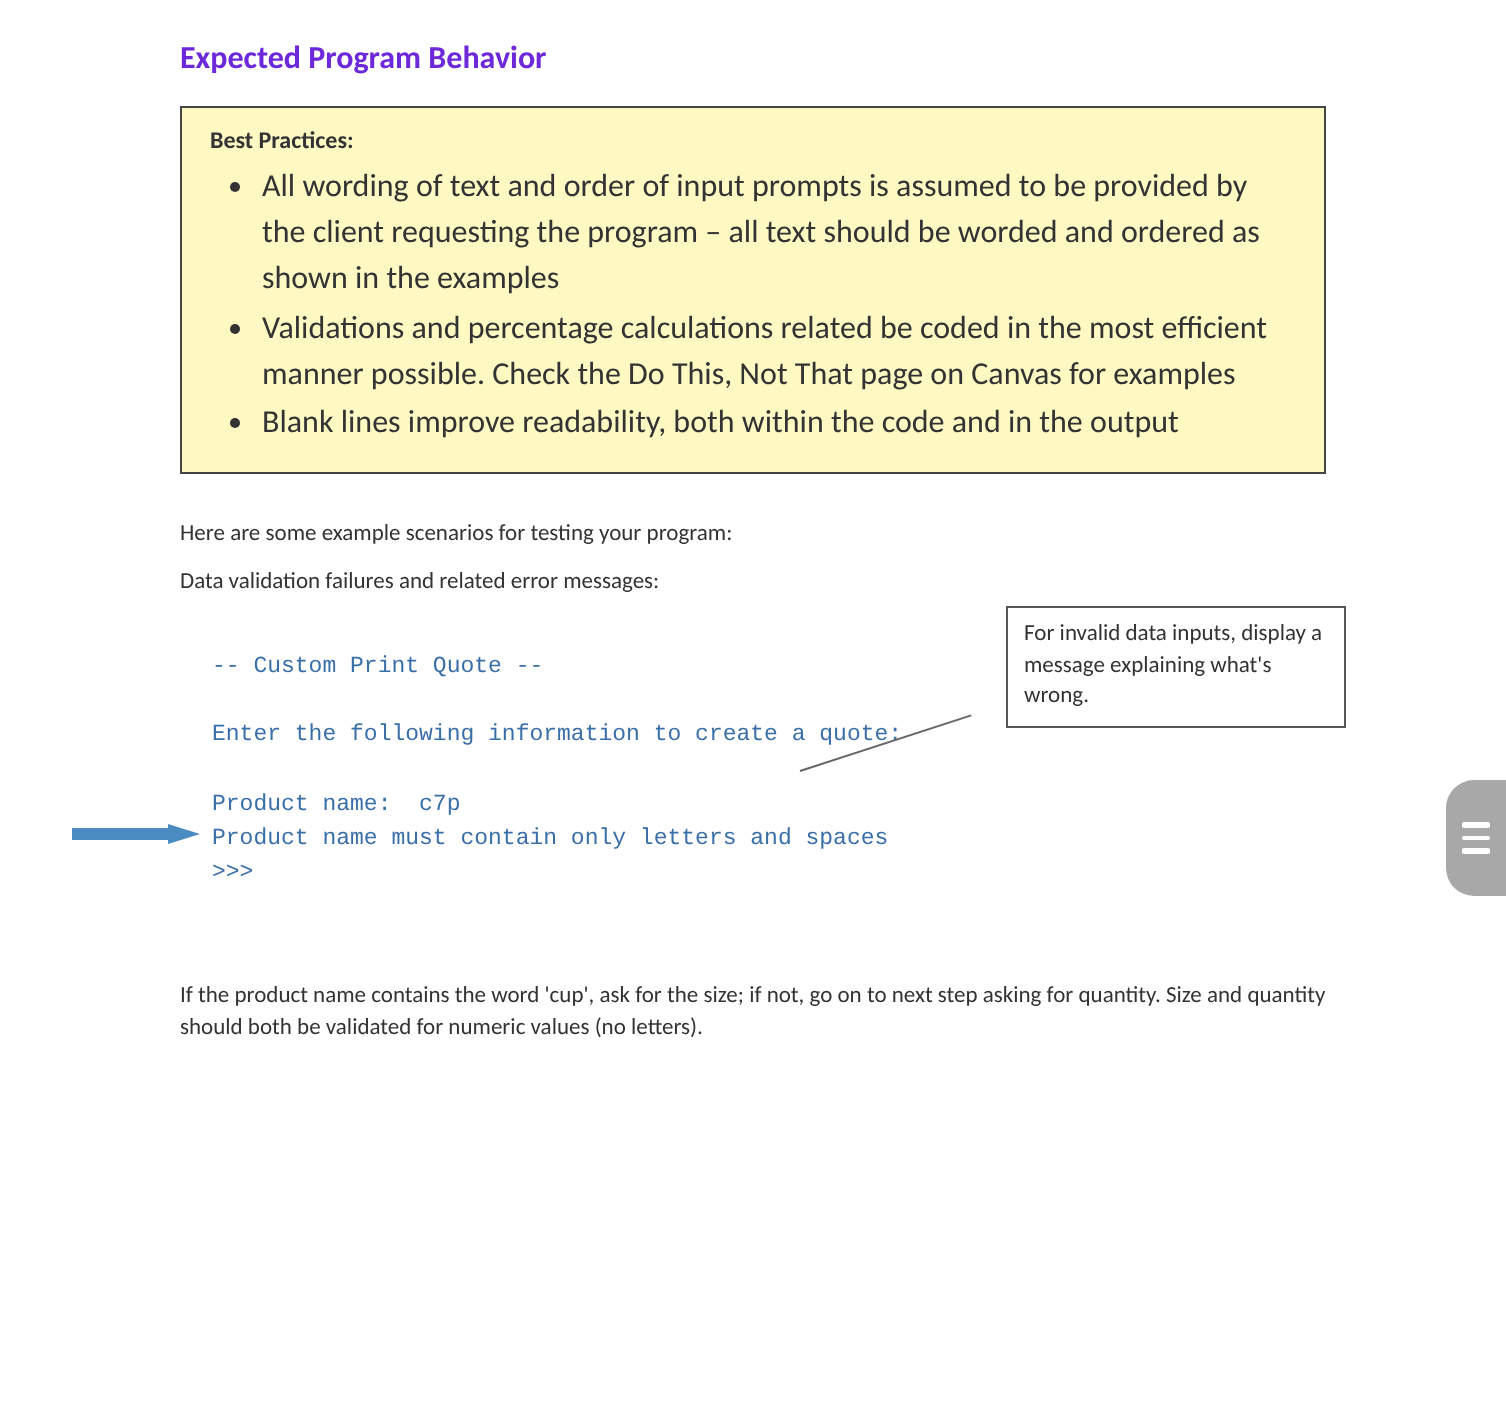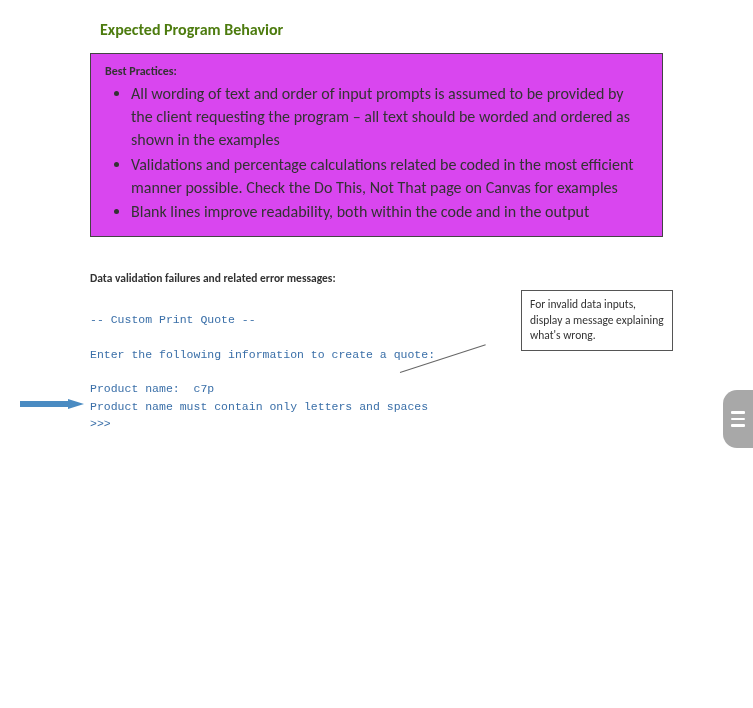--- a/index.html
+++ b/index.html
@@ -12,73 +12,73 @@
     width: 753px;
     height: 708px;
     position: relative;
   }
   .page {
     padding: 20px 90px 20px 90px;
   }
   h1 {
     font-size: 16px;
     font-weight: bold;
-    margin: 0 0 14px 10px;
-    color: #4d7c0f;
+    margin: 0 0 14px 0;
+    color: #6d28d9;
   }
   .box {
     border: 1px solid #444;
-    background: #d946ef;
+    background: #fef9c3;
     padding: 10px 14px 12px 14px;
-    margin-bottom: 33px;
+    margin-bottom: 22px;
   }
   .box-title {
     font-weight: bold;
     font-size: 12px;
     margin-bottom: 4px;
   }
   .box ul {
     margin: 0;
     padding-left: 26px;
     font-size: 16px;
     line-height: 1.45;
   }
   .box li {
     margin-bottom: 1px;
   }
   .para {
     font-size: 11.5px;
     margin: 8px 0;
     line-height: 1.4;
   }
-  .bold { font-weight: bold; }
+  .bold { font-weight: normal; }
   .code {
     font-family: "Courier New", monospace;
     font-size: 11.5px;
     color: #3a6fa8;
     line-height: 1.5;
-    margin: 6px 0 10px 0;
+    margin: 6px 0 10px 16px;
     white-space: pre;
     position: relative;
   }
   .arrow {
     position: absolute;
     left: -70px;
     width: 64px;
     height: 10px;
   }
   .arrow svg { display:block; }
   .callout-wrap {
     position: relative;
   }
   .callout {
     position: absolute;
     right: -10px;
     top: -4px;
-    width: 152px;
+    width: 170px;
     border: 1px solid #555;
     background: #fff;
     padding: 6px 8px;
     font-size: 11.5px;
     line-height: 1.35;
     color: #333;
   }
   .callout-line {
     position: absolute;
     width: 120px;
@@ -120,20 +120,21 @@
 
   <div class="box">
     <div class="box-title">Best Practices:</div>
     <ul>
       <li>All wording of text and order of input prompts is assumed to be provided by the client requesting the program – all text should be worded and ordered as shown in the examples</li>
       <li>Validations and percentage calculations related be coded in the most efficient manner possible. Check the Do This, Not That page on Canvas for examples</li>
       <li>Blank lines improve readability, both within the code and in the output</li>
     </ul>
   </div>
 
+  <div class="para">Here are some example scenarios for testing your program:</div>
   <div class="para bold">Data validation failures and related error messages:</div>
 
   <div class="callout-wrap">
     <div class="code">
 <span>-- Custom Print Quote --</span>
 
 <span>Enter the following information to create a quote:</span>
 
 <span>Product name:  c7p</span>
 <span>Product name must contain only letters and spaces</span>
@@ -141,20 +142,21 @@
 <div class="arrow" style="top:70px;">
   <svg viewBox="0 0 64 10" width="64" height="10">
             <polygon points="0,2 48,2 48,0 64,5 48,10 48,8 0,8" fill="#4a8bc2"></polygon>
           </svg>
 </div>
     </div>
     <div class="callout">For invalid data inputs, display a message explaining what's wrong.</div>
     <div class="callout-line" style="left:310px; top:78px; width:90px; transform:rotate(-18deg);"></div>
   </div>
 
+  <div class="para">If the product name contains the word 'cup', ask for the size; if not, go on to next step asking for quantity. Size and quantity should both be validated for numeric values (no letters).</div>
 
 
 
 </div>
 
 <div class="side-tab">
   <div class="bars">
     <span></span>
       <span></span>
       <span></span>

